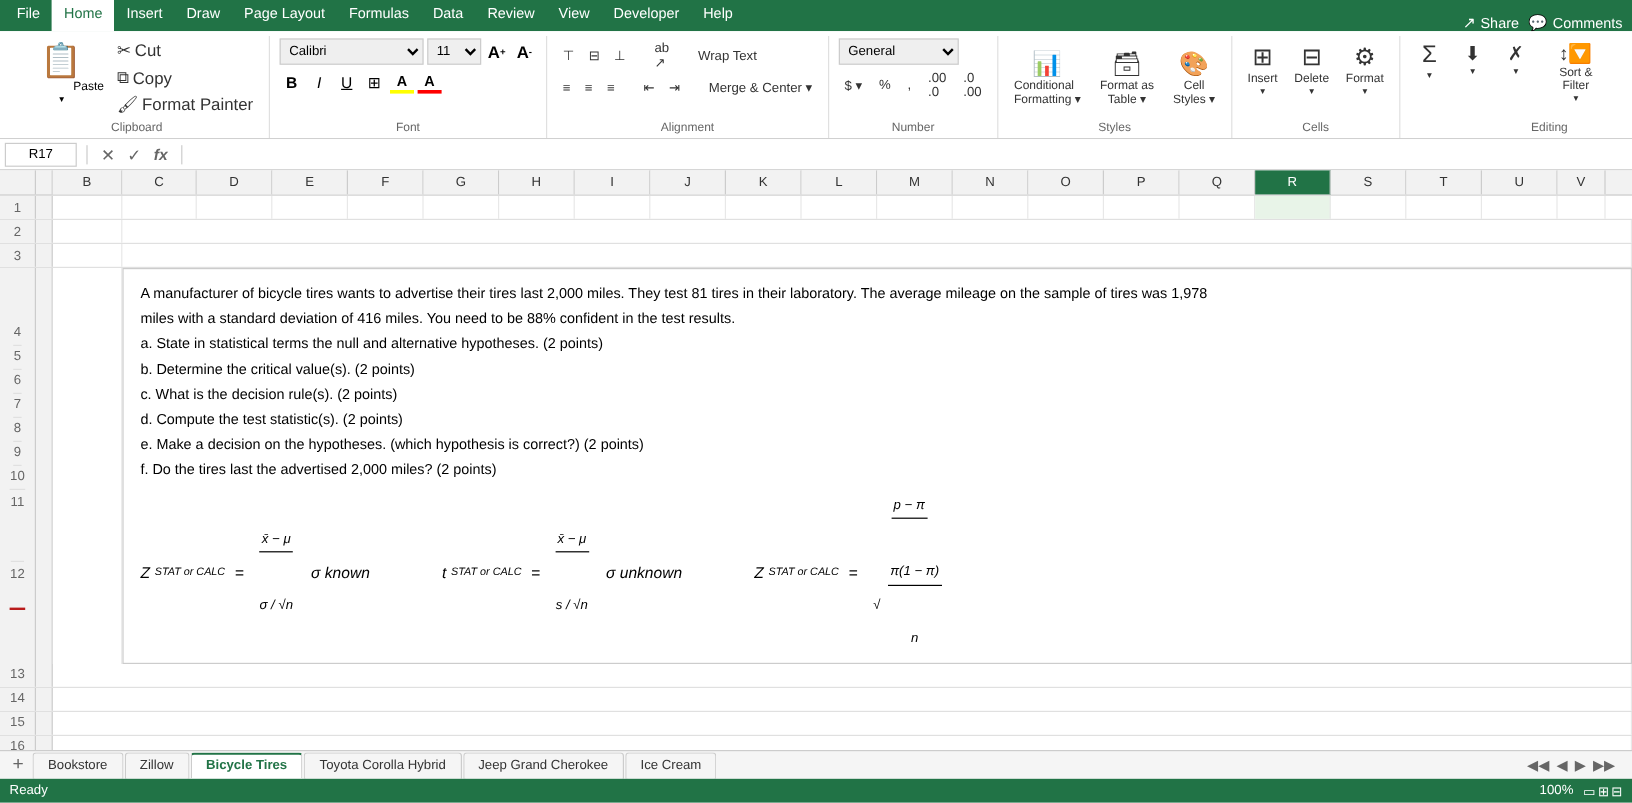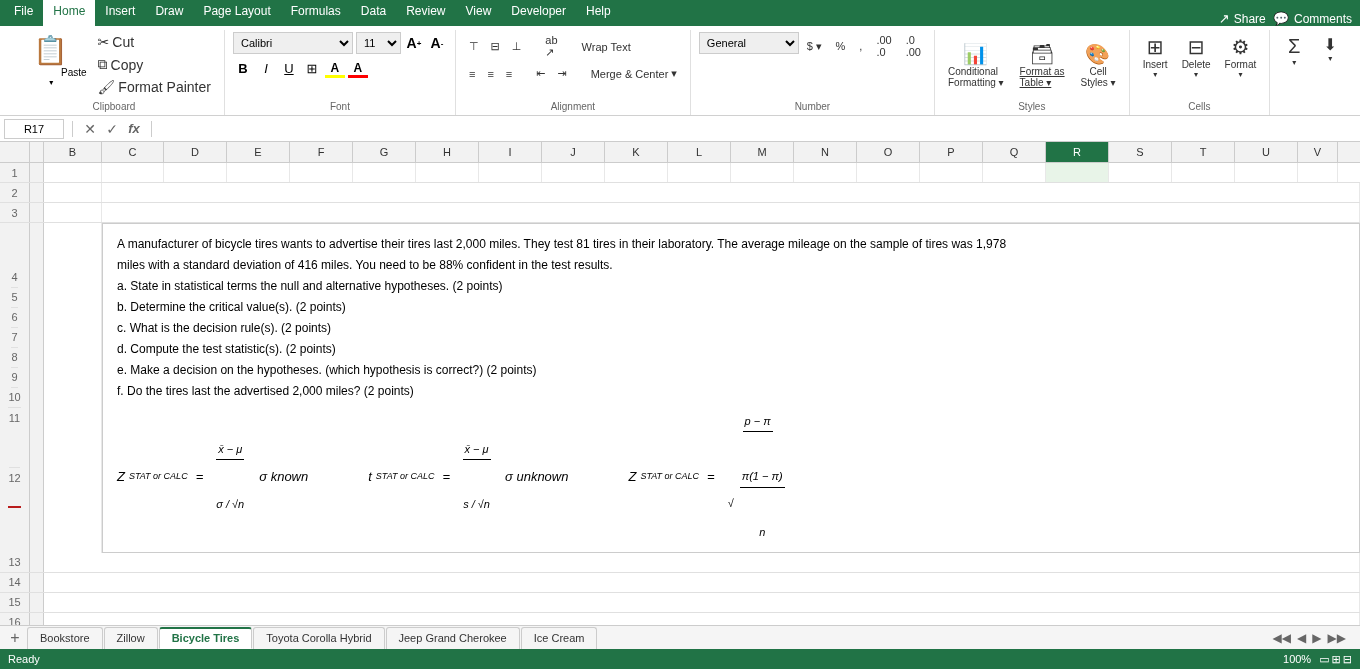--- a/index.html
+++ b/index.html
@@ -231,21 +231,21 @@
           <div style="width:10px;"></div>
           <div class="ribbon-btn-sm">
             <span>Merge &amp; Center</span> ▾
           </div>
         </div>
       </div>
       <div class="ribbon-group-label">Alignment</div>
     </div>
 
     <div class="ribbon-group">
-      <div class="ribbon-group-content" style="flex-direction:row;gap:3px;">
+      <div class="ribbon-group-content" style="flex-direction:column;gap:3px;">
         <div>
           <select class="number-select">
             <option>General</option>
           </select>
         </div>
         <div style="display:flex;align-items:center;gap:4px;">
           <div class="ribbon-btn-sm">$ ▾</div>
           <div class="ribbon-btn-sm">%</div>
           <div class="ribbon-btn-sm">,</div>
           <div class="ribbon-btn-sm">.00<br>.0</div>
@@ -256,21 +256,21 @@
     </div>
 
     <div class="ribbon-group styles-group">
       <div class="ribbon-group-content" style="gap:6px;">
         <div class="ribbon-btn">
           <div style="font-size:20px;">📊</div>
           <div style="font-size:10px;max-width:60px;">Conditional<br>Formatting ▾</div>
         </div>
         <div class="ribbon-btn">
           <div style="font-size:20px;">🗃</div>
-          <div style="font-size:10px;max-width:55px;text-decoration:underline;">Format as<br>Table ▾</div>
+          <div style="font-size:10px;text-align:center;max-width:55px;">Format as<br>Table ▾</div>
         </div>
         <div class="ribbon-btn">
           <div style="font-size:20px;">🎨</div>
           <div style="font-size:10px;text-align:center;">Cell<br>Styles ▾</div>
         </div>
       </div>
       <div class="ribbon-group-label">Styles</div>
     </div>
 
     <div class="ribbon-group">

